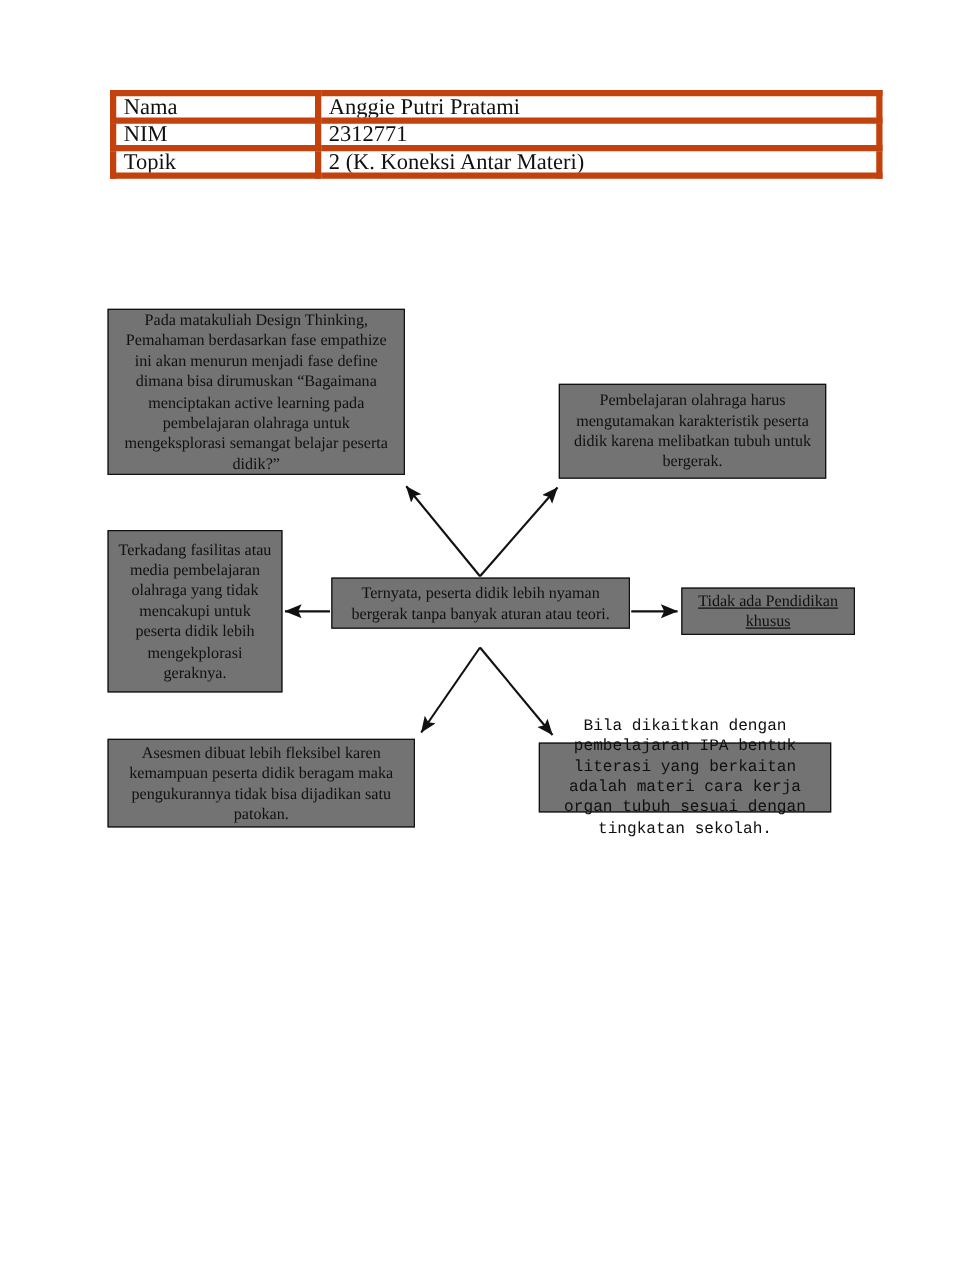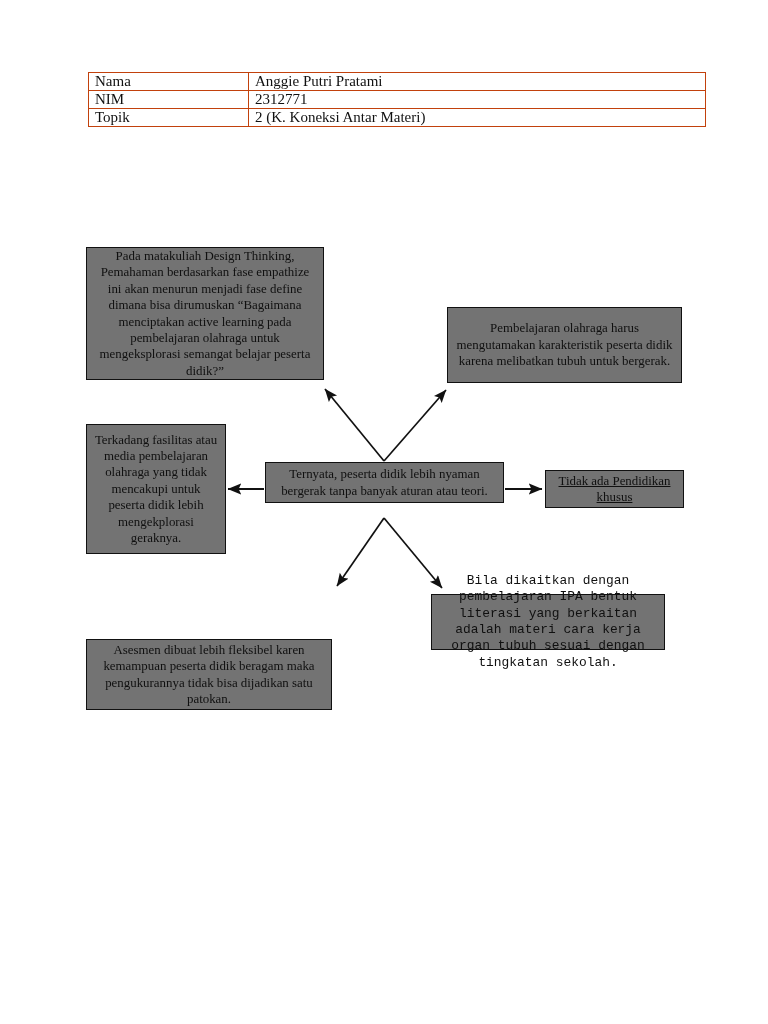--- a/index.html
+++ b/index.html
@@ -26,23 +26,23 @@
   
   .info-table {
     position: absolute;
     left: 88px;
     top: 72px;
     width: 618px;
     border-collapse: collapse;
     table-layout: fixed;
   }
   .info-table td {
-    border: 1px solid #c2410c;
+    border: 5px solid #c2410c;
     padding: 1px 5px 2px 6px;
-    font-size: 15px;
+    font-size: 18px;
     line-height: 14px;
     height: 14px;
     vertical-align: middle;
     white-space: nowrap;
     overflow: hidden;
   }
   .info-table td.label { width: 148px; }
 
   
   .diagram {
@@ -69,25 +69,25 @@
     justify-content: center;
     text-align: center;
     padding: 4px 7px;
     line-height: 16.4px;
     font-size: 12.9px;
   }
   .node span { display: block; width: 100%; }
 
   
   #node-topleft    { left: 86px;  top: 247px; width: 238px; height: 133px; }
-  #node-topright   { left: 447px; top: 307px; width: 235px; height: 76px;  }
+  #node-topright   { left: 447px; top: 307px; width: 214px; height: 76px;  }
   #node-left       { left: 86px;  top: 424px; width: 140px; height: 130px; }
   #node-center     { left: 265px; top: 462px; width: 239px; height: 41px;  }
   #node-right      { left: 545px; top: 470px; width: 139px; height: 38px; text-decoration: underline;  }
-  #node-bottomleft { left: 86px;  top: 591px; width: 246px; height: 71px; margin-top: 48px;  }
+  #node-bottomleft { left: 86px;  top: 591px; width: 246px; height: 71px;  }
   #node-bottomright{ left: 431px; top: 594px; width: 234px; height: 56px; font-family: Liberation Mono, monospace;  }
 </style>
 </head>
 <body>
 
 <div class="page">
 
   <table class="info-table">
     <tbody>
       <tr>

